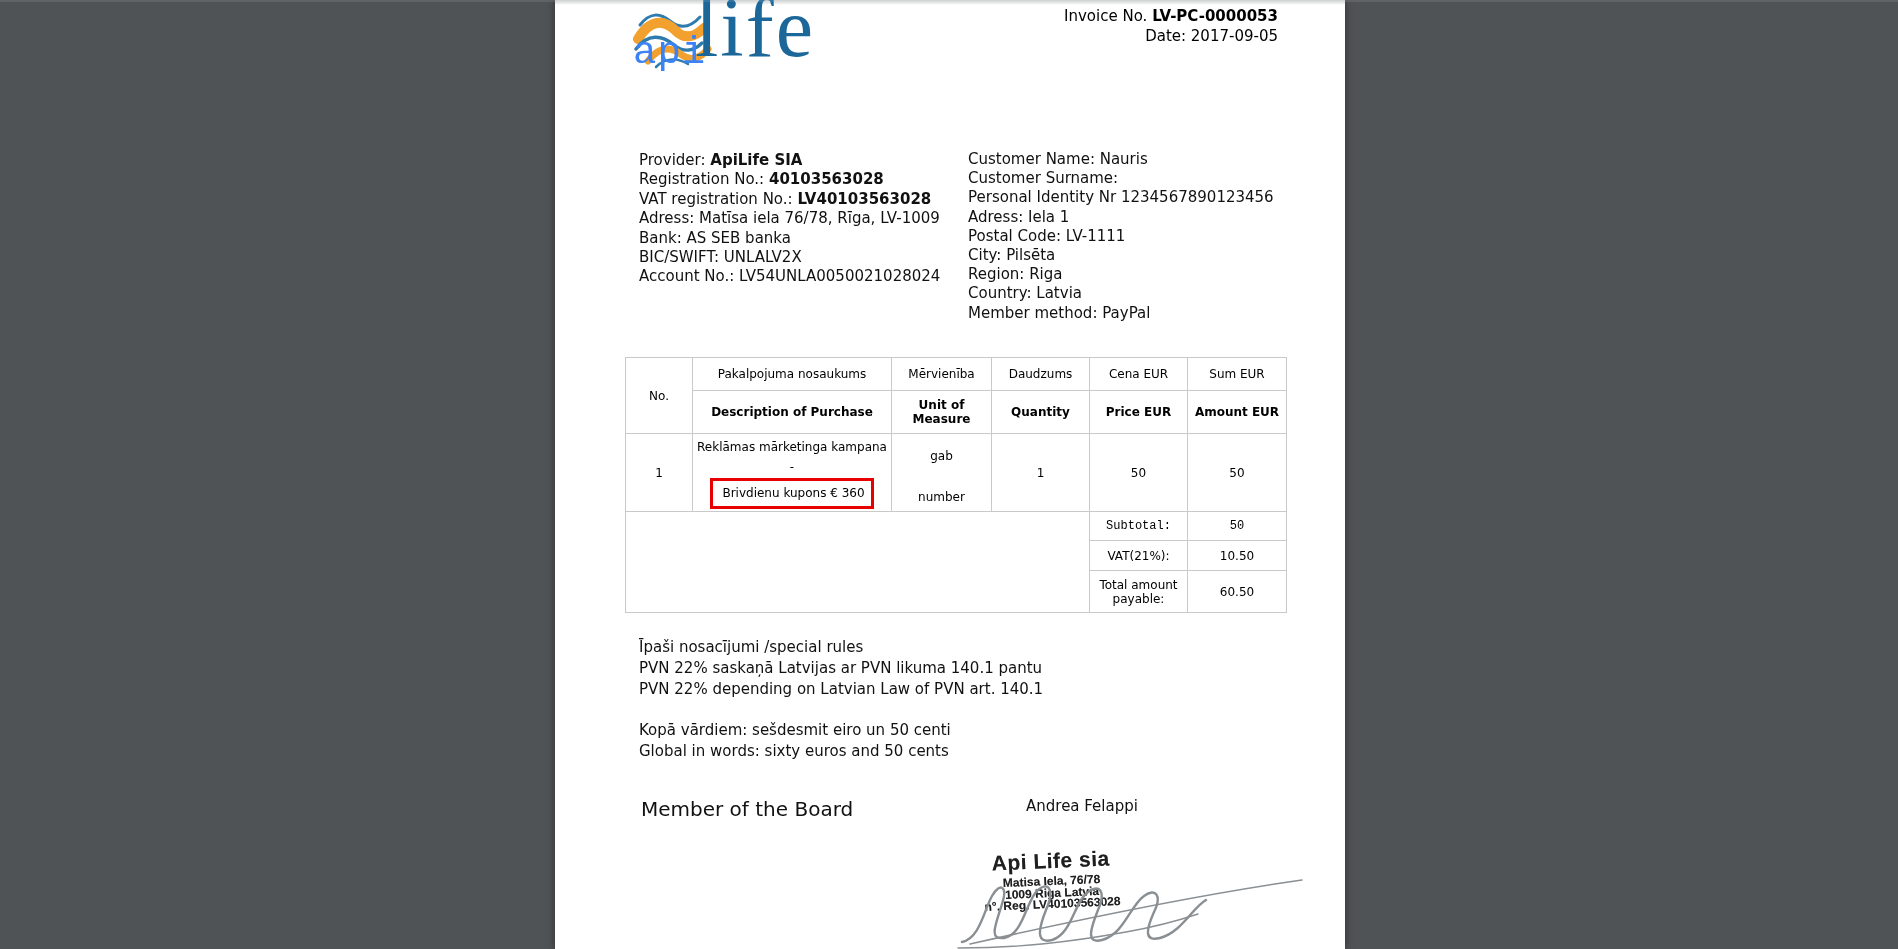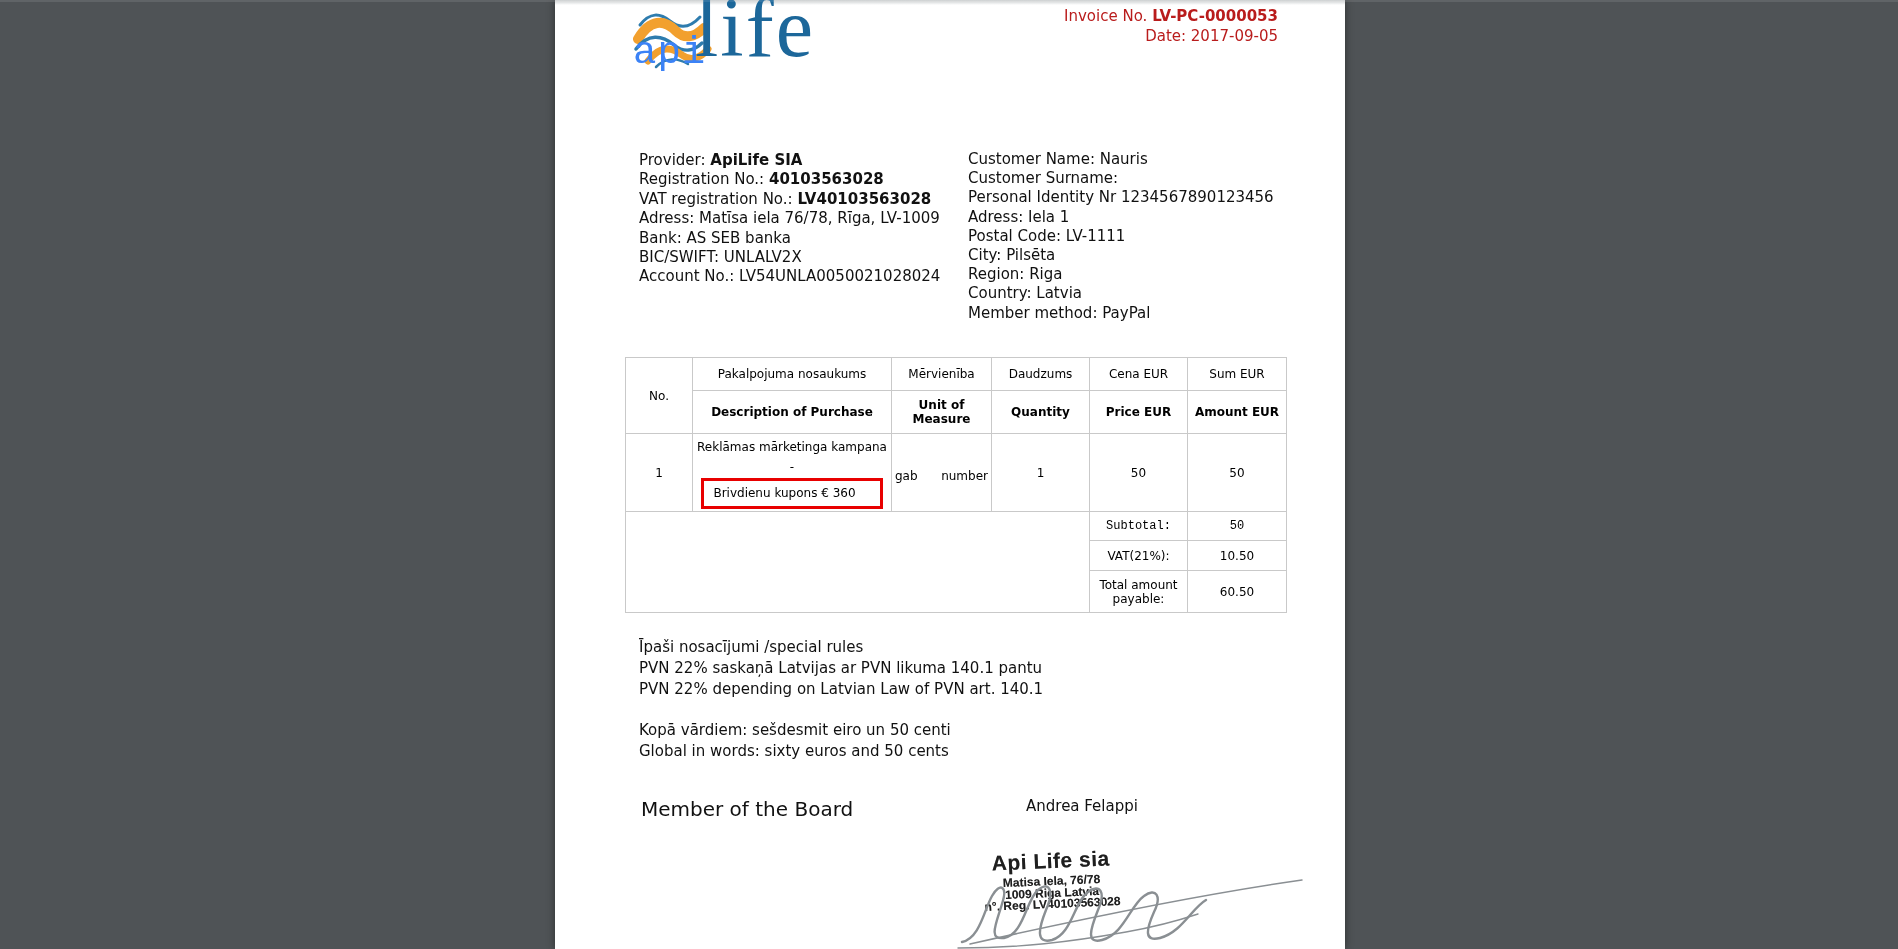--- a/index.html
+++ b/index.html
@@ -33,21 +33,21 @@
   }
   .logo-life{
     position:absolute; left:62px; top:-14px;
     font-family:"Liberation Serif","DejaVu Serif",serif;
     font-size:84px; color:#1c679a; letter-spacing:2px; line-height:84px;
   }
 
   
   .inv-header{
     position:absolute; right:67px; top:6px; text-align:right;
-    font-size:15px; line-height:20px; color:#b91c1c;
+    font-size:15px; line-height:20px; color:#000000;
   }
   .inv-header b{ font-weight:bold; }
 
   
   .provider{ position:absolute; left:84px; top:151px; font-size:15px; line-height:19.4px; }
   .customer{ position:absolute; left:413px; top:150px; font-size:15px; line-height:19.2px; }
   .bold{ font-weight:bold; }
 
   
   .inv-table{
@@ -57,24 +57,24 @@
   }
   .inv-table td{
     border:1px solid #c9c9c9; text-align:center; vertical-align:middle;
     padding:0 3px;
   }
   .tr-h1{ height:33px; } .tr-h2{ height:43px;font-weight:bold; } .tr-data{ height:78px; }
   .tr-t1{ height:29px;font-family:Liberation Mono, monospace; } .tr-t2{ height:30px; } .tr-t3{ height:42px; }
   .desc-cell{ vertical-align:top; padding-top:13px; line-height:20px; }
   .red-box{
     display:inline-block; border:3px solid #e80000;
-    padding:2px 24px 3px 9px; margin-top:1px;
+    padding:2px 6px 3px 9px; margin-top:1px;
   }
   .unit-cell{ vertical-align:top; padding:0; }
-  .unit-inner{ display:flex; flex-direction:row; justify-content:space-between;
+  .unit-inner{ display:flex; flex-direction:column; justify-content:space-between;
     align-items:center; height:76px; padding:14px 0 7px 0; }
   .tot-label{ text-align:right; padding-right:9px; line-height:14px; }
   .empty-span-cell{ border:1px solid #c9c9c9; }
 
   
   .special-rules{ position:absolute; left:84px; top:637px; font-size:15px; line-height:21px; }
   .in-words{ position:absolute; left:84px; top:720px; font-size:15px; line-height:21px; }
 
   
   .member{ position:absolute; left:86px; top:797px; font-size:20px; }

